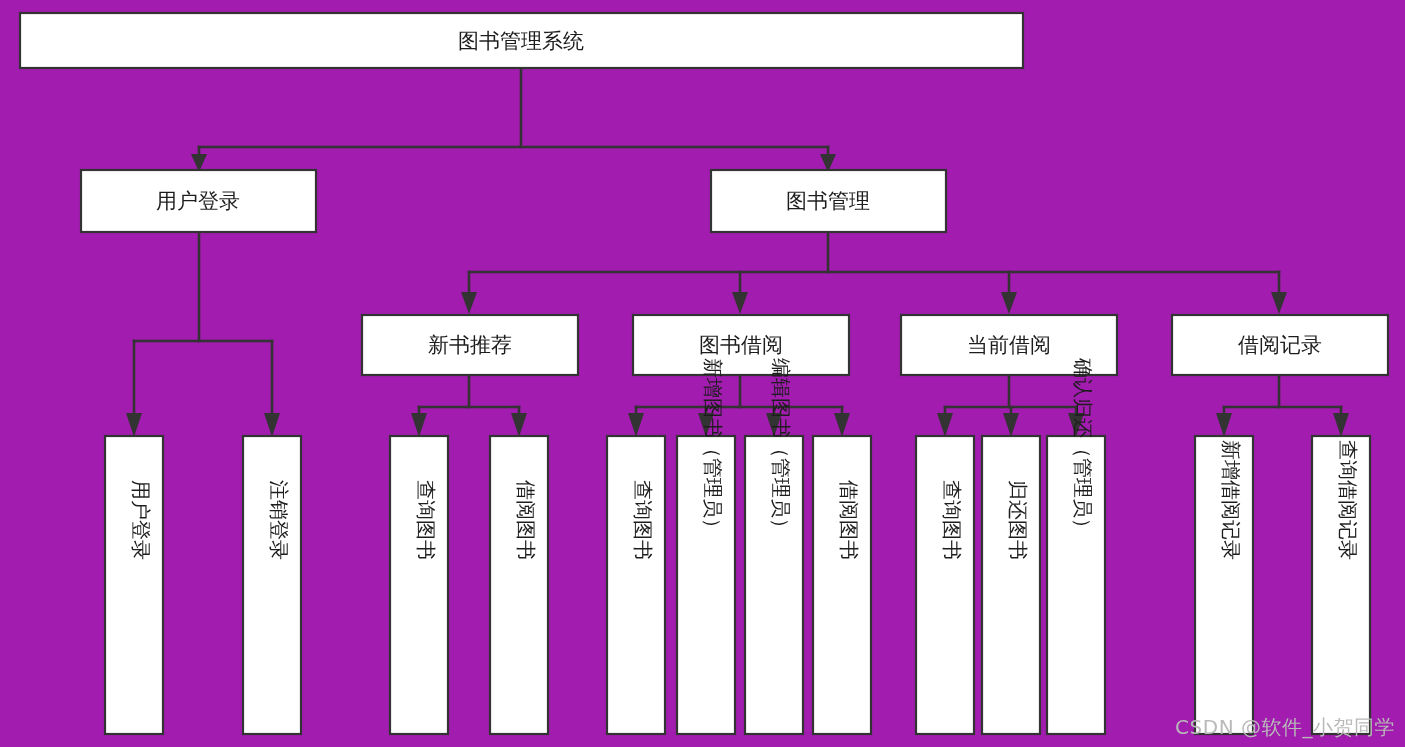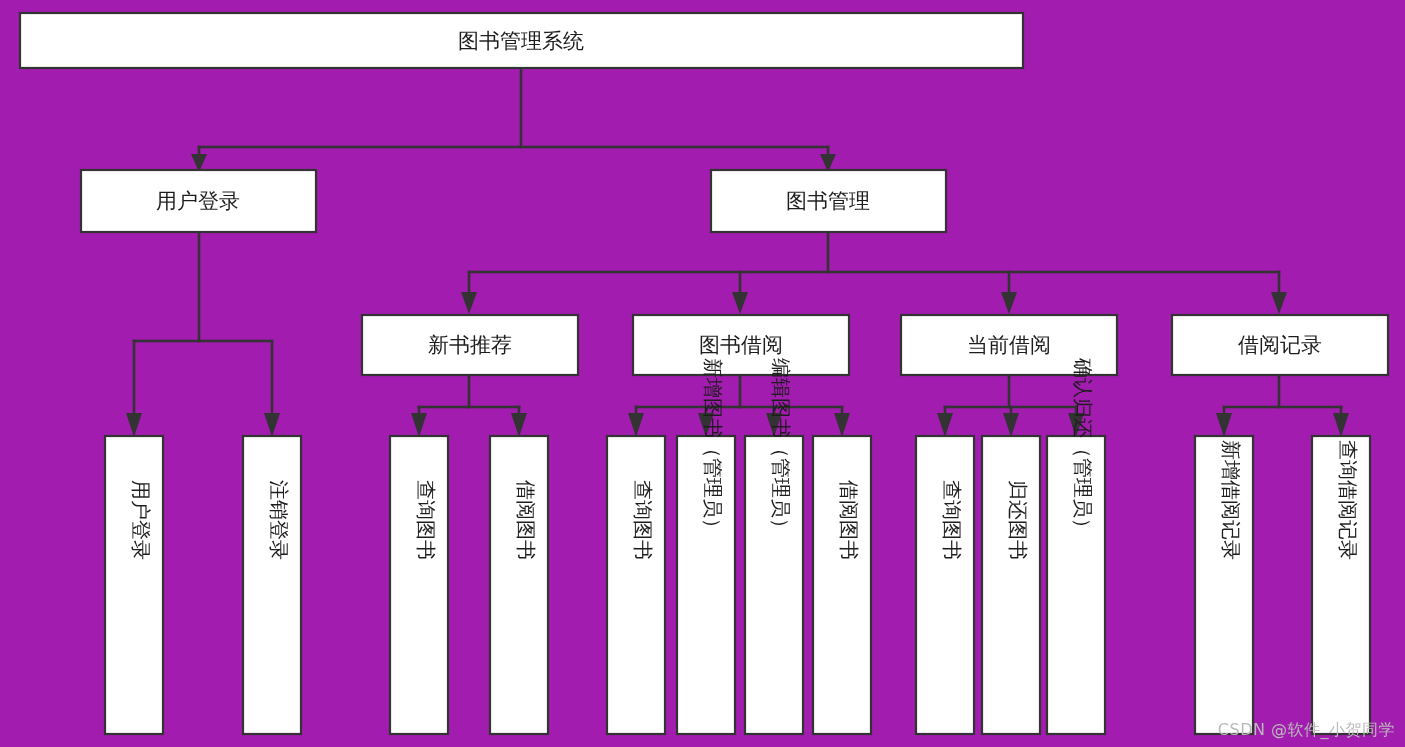--- a/index.html
+++ b/index.html
@@ -48,21 +48,21 @@
     font-family: "DejaVu Sans", "Liberation Sans", sans-serif;
     font-size: 20px;
     fill: #1d1d1d;
     text-anchor: middle;
   }
   .watermark {
     position: absolute;
     right: 10px;
     bottom: 6px;
     font-family: "DejaVu Sans", "Liberation Sans", sans-serif;
-    font-size: 16px;
+    font-size: 20px;
     color: #b9b9b9;
     letter-spacing: 0.5px;
     white-space: nowrap;
     pointer-events: none;
   }
 </style>
 </head>
 <body>
 
 <div id="root">

